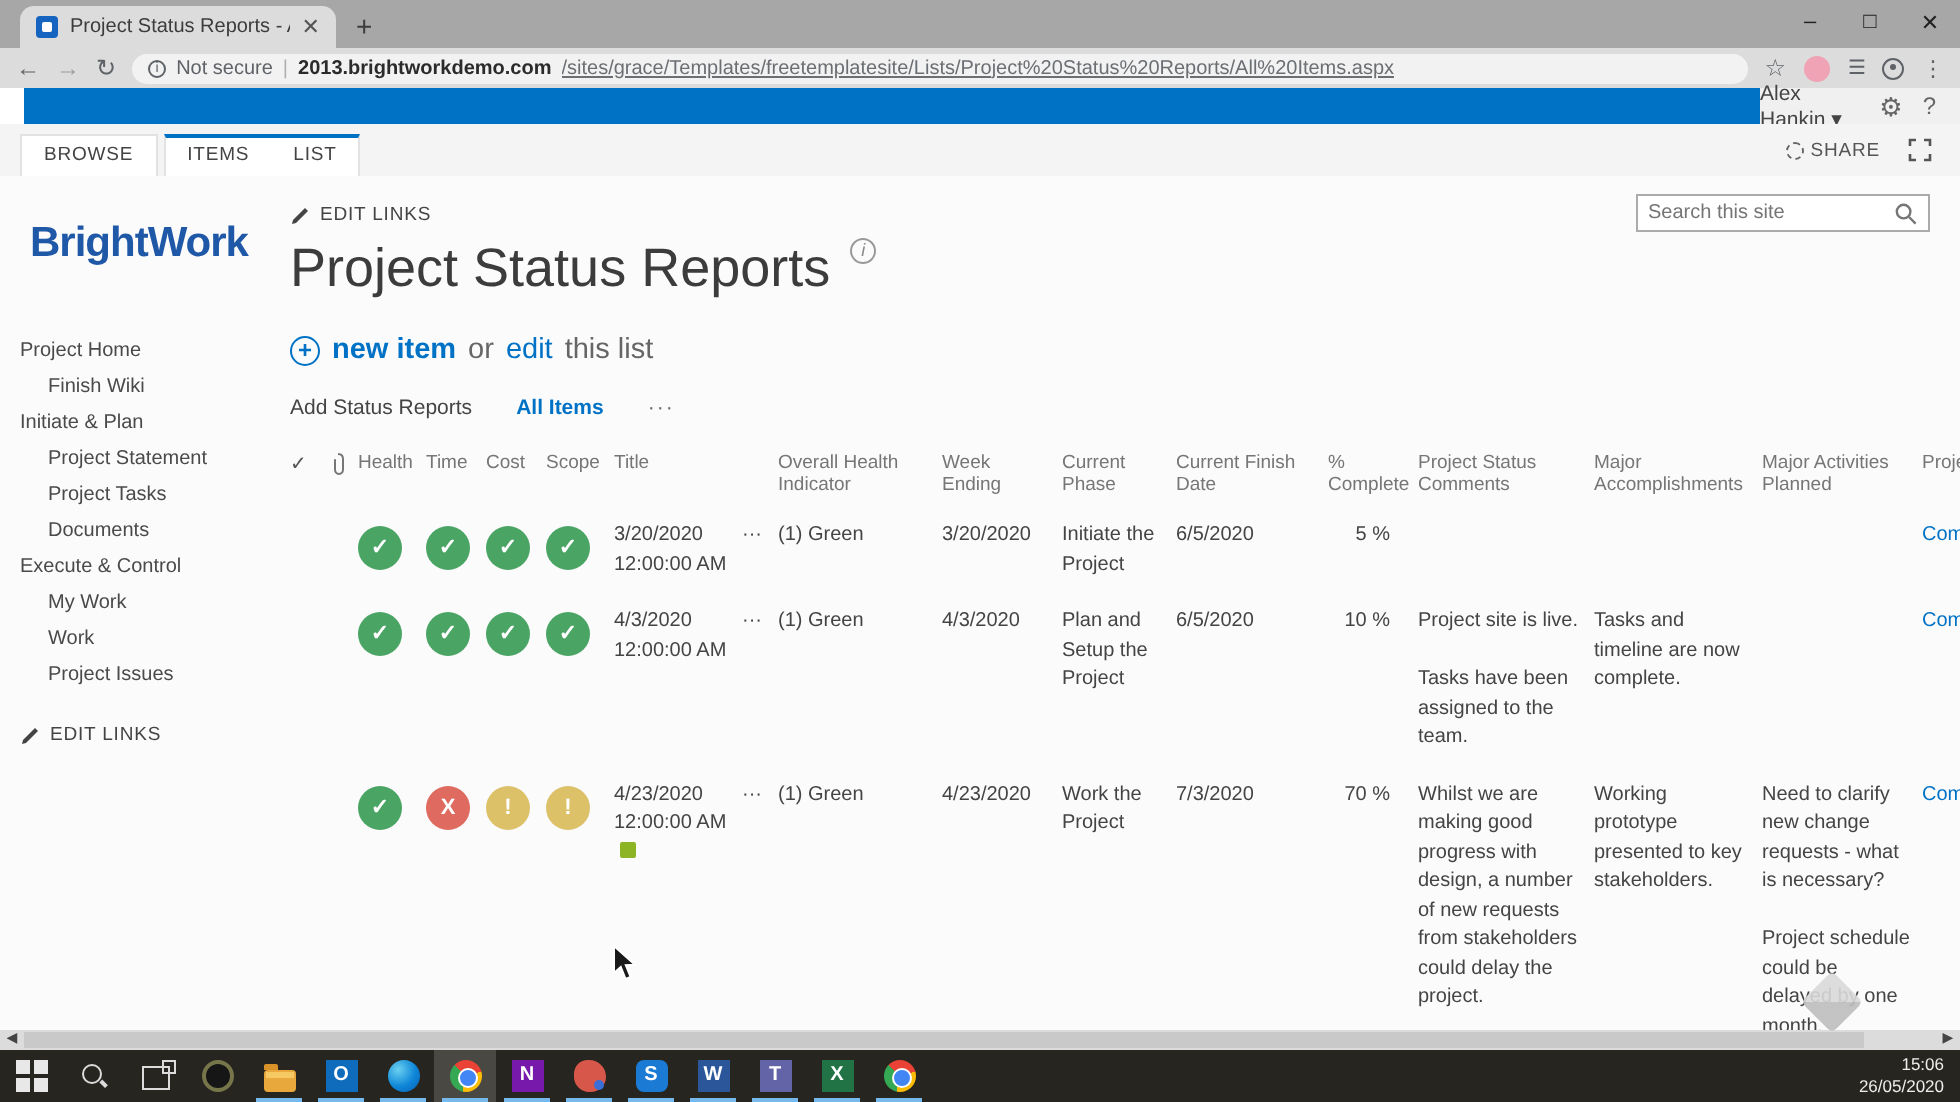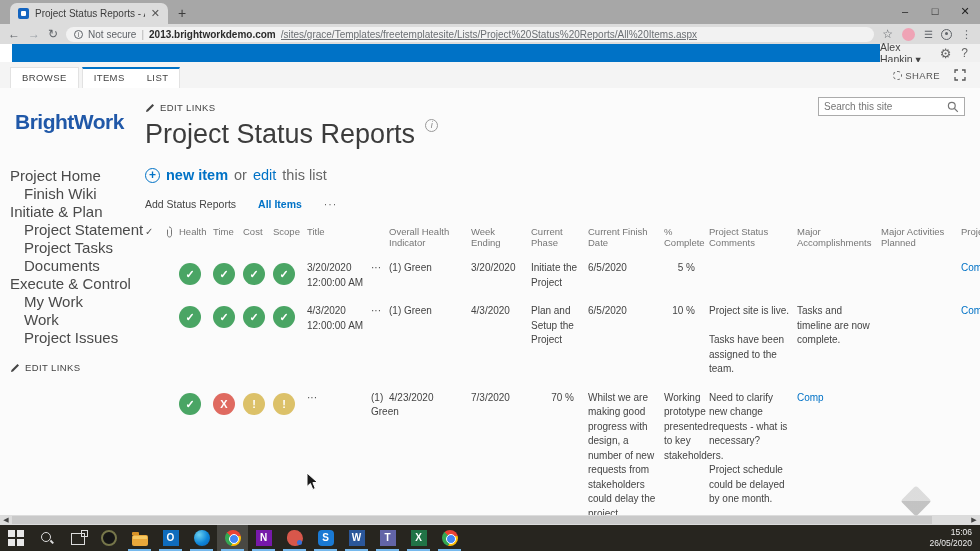--- a/index.html
+++ b/index.html
@@ -59,21 +59,21 @@
   .page { position:relative; height:427px; background:#fbfbfb; overflow:hidden; }
 
   .searchbox { position:absolute; top:9px; right:15px; width:147px; height:19px; background:#fff;
                border:1px solid #ababab; display:flex; align-items:center; padding:0 5px; }
   .searchbox input { border:0; outline:0; flex:1; font-size:10px; color:#767676; background:transparent;
                      font-family:"Liberation Sans", sans-serif; width:100px; }
 
   .sidebar { position:absolute; left:0; top:0; width:145px; height:100%; }
   .logo { font-size:21px; font-weight:bold; color:#2058a8; margin:22px 0 0 15px; letter-spacing:-0.5px; }
   .nav { margin-top:32px; }
-  .nav-item { font-size:15px; color:#4a4a4a; padding:2.5px 0 2.5px 10px; line-height:13px; }
+  .nav-item { font-size:10px; color:#4a4a4a; padding:2.5px 0 2.5px 10px; line-height:13px; }
   .nav-item.lvl1 { padding-left:24px; }
   .nav-editlinks { display:flex; align-items:center; gap:5px; margin:16px 0 0 10px; font-size:9.5px;
                    letter-spacing:.4px; color:#444; }
 
   .main { position:absolute; left:145px; top:0; right:0; bottom:0; overflow:hidden; }
   .main-editlinks { display:flex; align-items:center; gap:5px; margin-top:14px; font-size:9.5px;
                     letter-spacing:.4px; color:#444; }
   .page-title-row { display:flex; align-items:flex-start; gap:10px; margin-top:6px; }
   .page-title { font-size:27px; font-weight:300; color:#3c3c3c; }
   .title-info { width:13px; height:13px; border:1px solid #999; border-radius:50%; color:#888; font-size:9px;
@@ -345,23 +345,25 @@
     <div class="cell c-pre"></div>
     <div class="cell c-more">Comp</div>
   </div>
           <div class="trow">
     <div class="cell"></div>
     <div class="cell"></div>
     <div class="cell"><span class="stc st-green">✓</span></div>
     <div class="cell"><span class="stc st-red">X</span></div>
     <div class="cell"><span class="stc st-yellow">!</span></div>
     <div class="cell"><span class="stc st-yellow">!</span></div>
+    <div class="cell"><span>4/23/2020 12:00:00 AM</span><span class="newbadge" style="display: inline-block;"></span></div>
     <div class="cell">···</div>
     <div class="cell">(1) Green</div>
     <div class="cell">4/23/2020</div>
+    <div class="cell">Work the Project</div>
     <div class="cell">7/3/2020</div>
     <div class="cell c-pct">70 %</div>
     <div class="cell c-pre">Whilst we are making good progress with design, a number of new requests from stakeholders could delay the project.</div>
     <div class="cell c-pre">Working prototype presented to key stakeholders.</div>
     <div class="cell c-pre">Need to clarify new change requests - what is necessary?
 
 Project schedule could be delayed by one month.</div>
     <div class="cell c-more">Comp</div>
   </div>
         </div>

